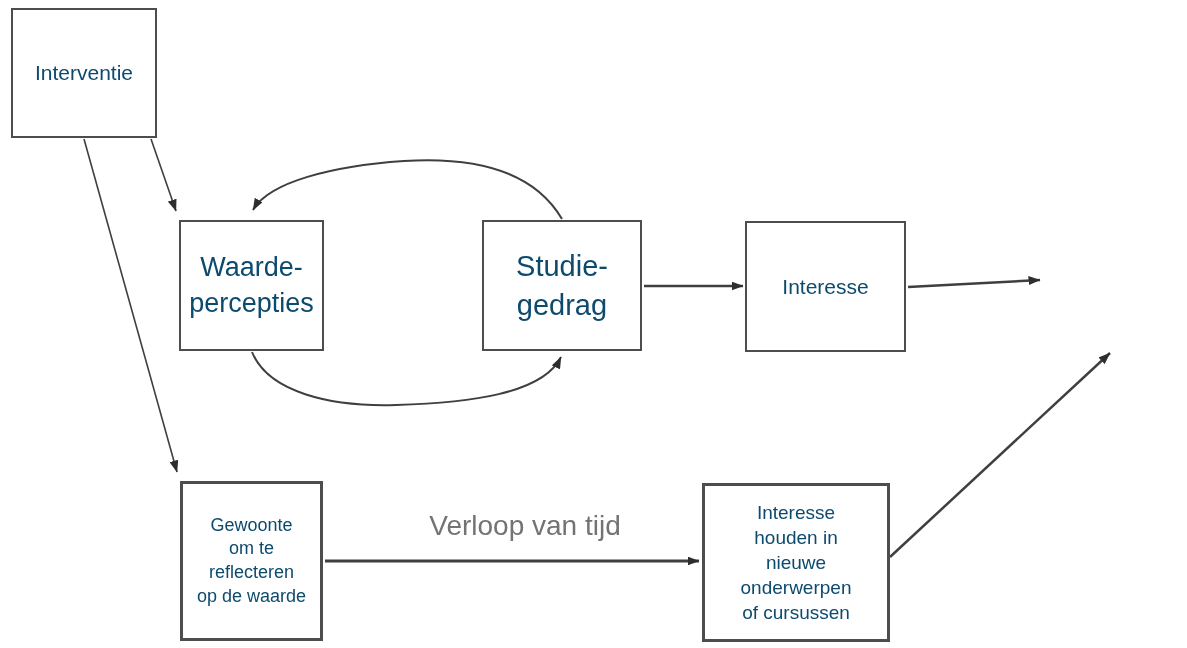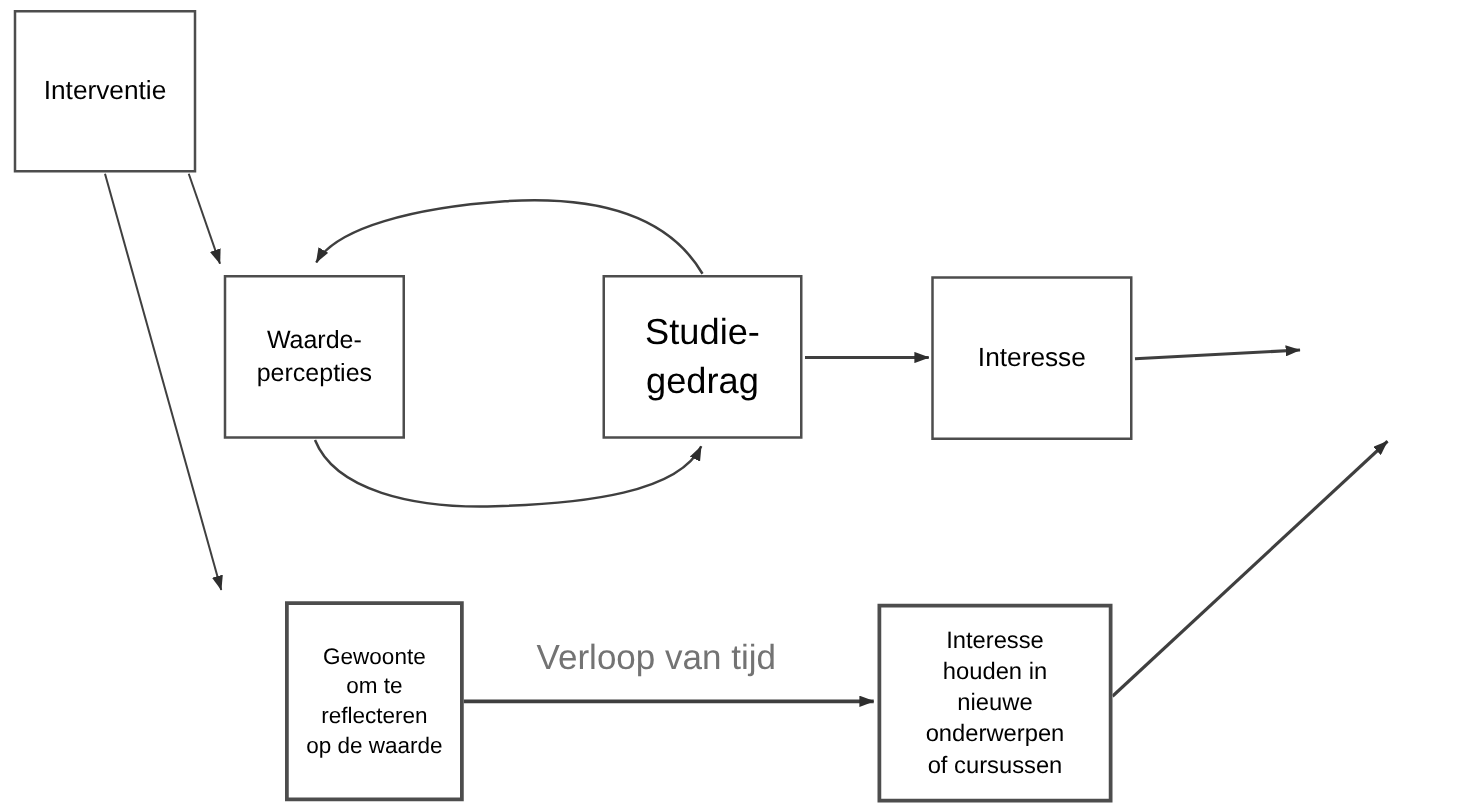--- a/index.html
+++ b/index.html
@@ -29,29 +29,29 @@
     border: 2px solid #4d4d4d;
     display: flex;
     align-items: center;
     justify-content: center;
     text-align: center;
     box-sizing: border-box;
   }
   .node .label {
     white-space: pre-line;
     line-height: 1.32;
-    color: #000000;
+    color: #0c4a6e;
     text-align: center;
   }
   .node-interventie   { left: 11px;  top: 8px;   width: 146px; height: 130px; font-size: 21px; }
-  .node-waarde        { left: 179px; top: 220px; width: 145px; height: 131px; font-size: 20px; }
+  .node-waarde        { left: 179px; top: 220px; width: 145px; height: 131px; font-size: 27px; }
   .node-studie        { left: 482px; top: 220px; width: 160px; height: 131px; font-size: 29px; }
   .node-presteren     { left: 745px; top: 221px; width: 161px; height: 131px; font-size: 21px; }
   .node-volgen        { left: 1043px; top: 214px; width: 140px; height: 133px; font-size: 21px; }
-  .node-gewoonte      { left: 180px; top: 481px; width: 143px; height: 160px; font-size: 18px; border-width: 3px; margin-left: 48px; }
+  .node-gewoonte      { left: 180px; top: 481px; width: 143px; height: 160px; font-size: 18px; border-width: 3px; }
   .node-interesse     { left: 702px; top: 483px; width: 188px; height: 159px; font-size: 19px; border-width: 3px; }
   .flow-label {
     position: absolute;
     left: 395px;
     top: 510px;
     width: 260px;
     text-align: center;
     font-size: 28px;
     color: #737373;
   }

